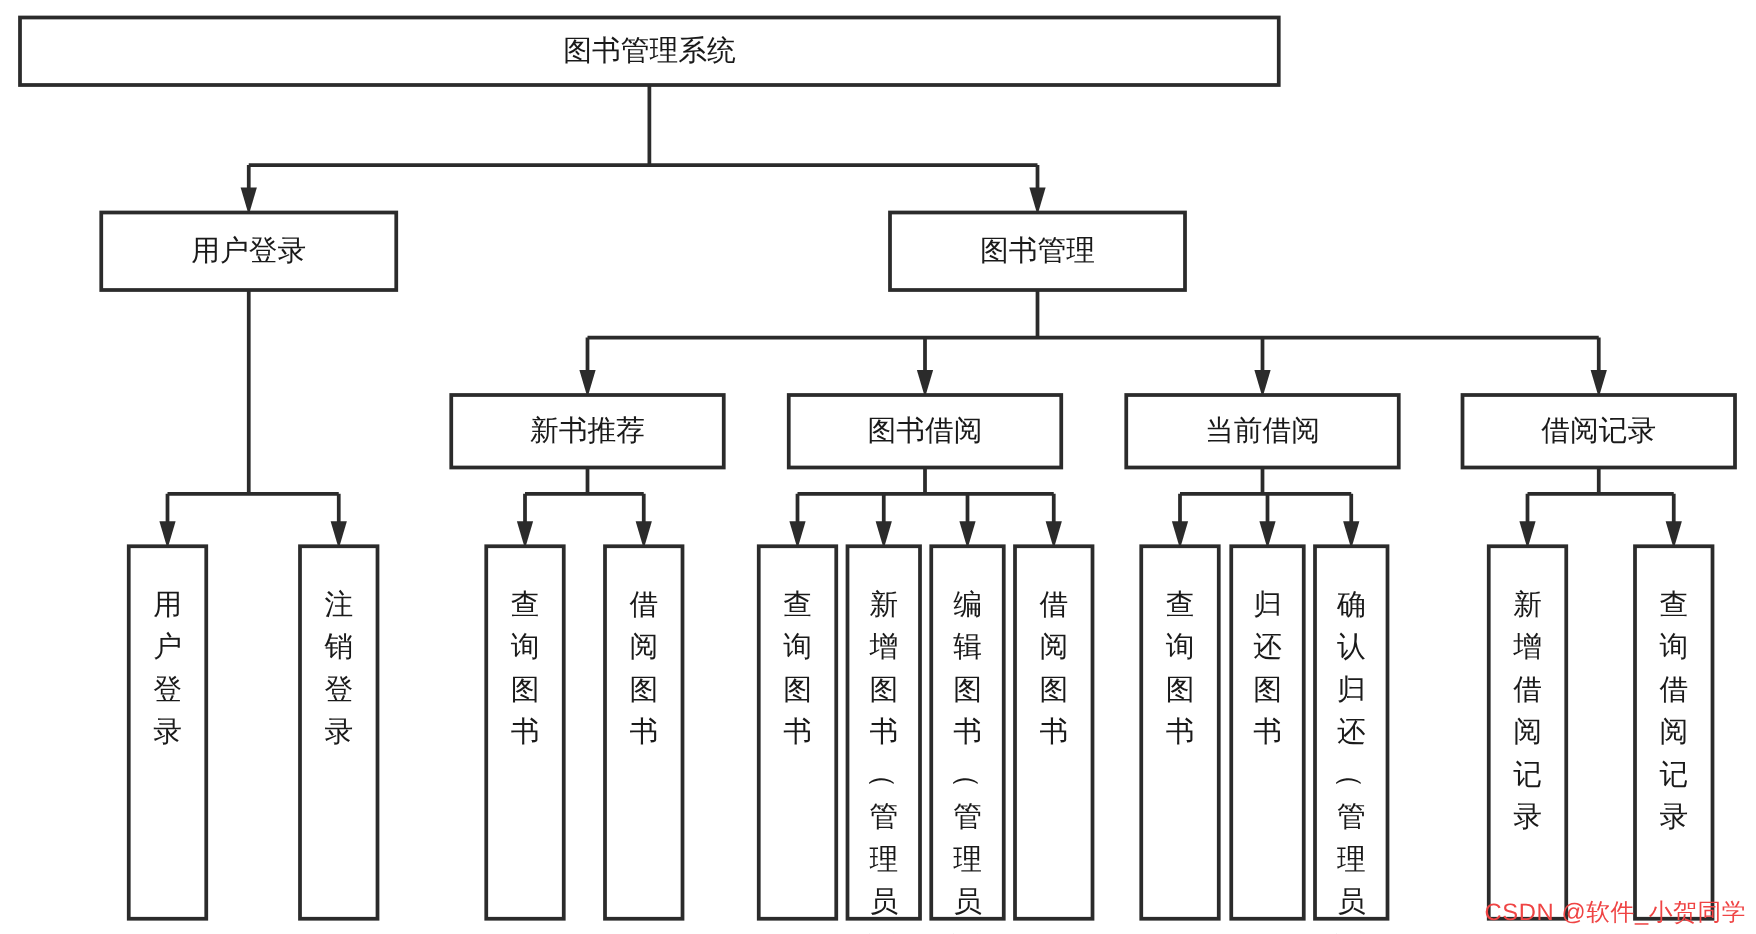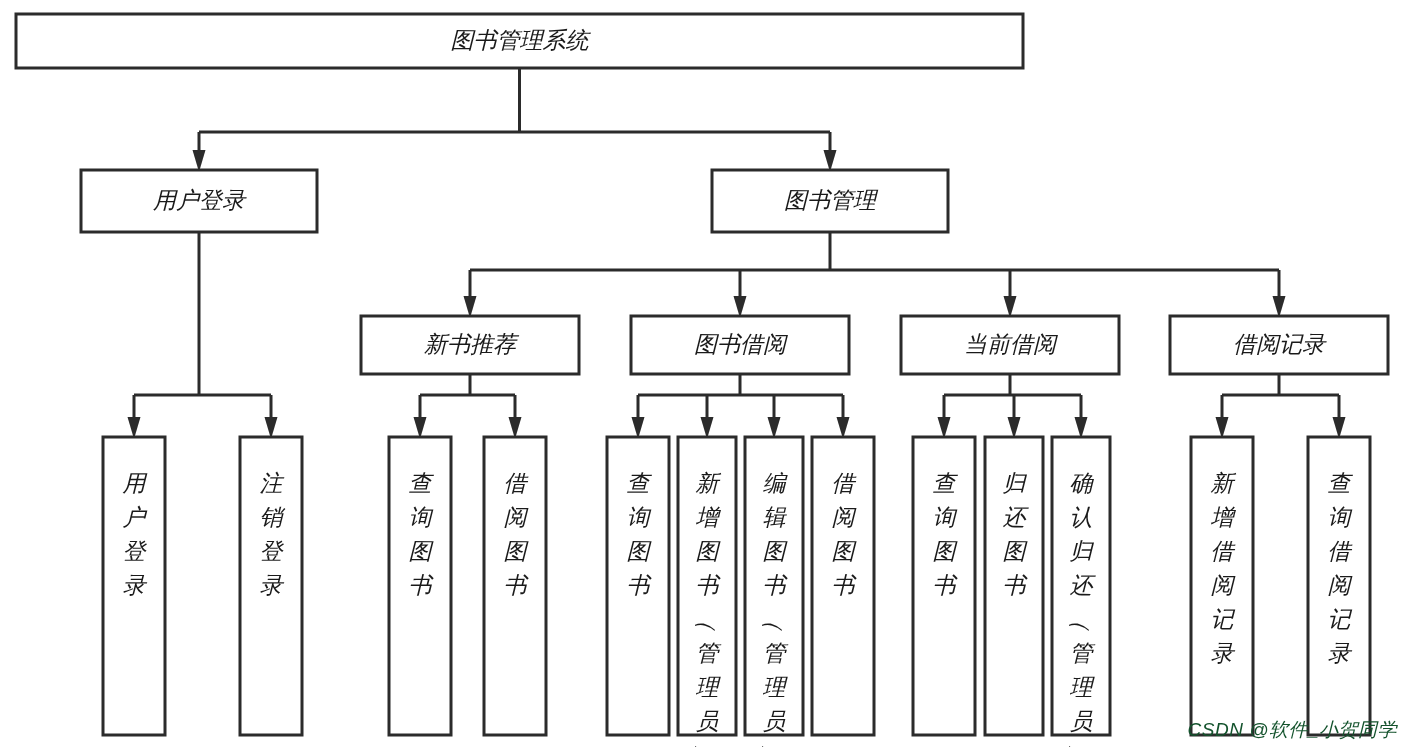--- a/index.html
+++ b/index.html
@@ -11,21 +11,20 @@
     width: 1405px;
     height: 747px;
     font-family: "Liberation Sans", "DejaVu Sans", sans-serif;
     overflow: hidden;
   }
   #diagram-root {
     position: relative;
     width: 1405px;
     height: 747px;
     background: #ffffff;
-    font-style: italic;
   }
   svg.tree-svg {
     position: absolute;
     left: 0;
     top: 0;
     width: 1405px;
     height: 747px;
     display: block;
   }
   .node-box {
@@ -55,21 +54,21 @@
     font-family: "Liberation Sans", "DejaVu Sans", sans-serif;
     font-size: 23px;
     text-anchor: middle;
   }
   .watermark {
     position: absolute;
     right: 8px;
     bottom: 4px;
     font-family: "Liberation Sans", "DejaVu Sans", sans-serif;
     font-size: 19px;
-    color: #14532d;
+    color: #ef4444;
     letter-spacing: 0.5px;
     white-space: nowrap;
     user-select: none;
   }
 </style>
 </head>
 <body>
 
 <div id="diagram-root">
   <svg class="tree-svg" viewBox="0 0 1405 747">

